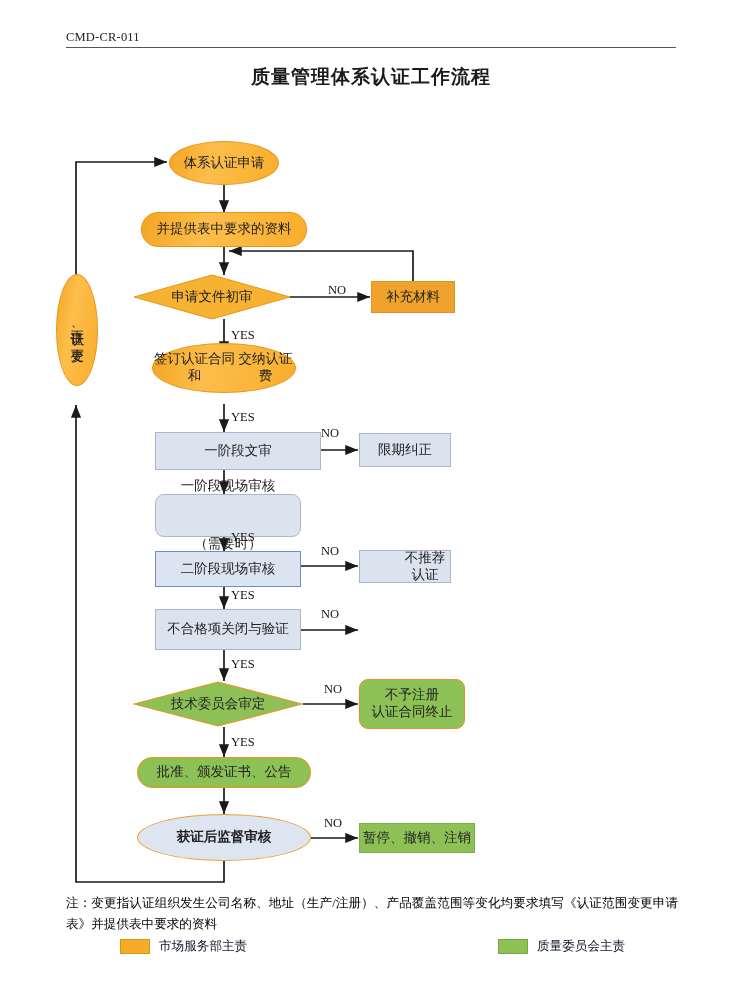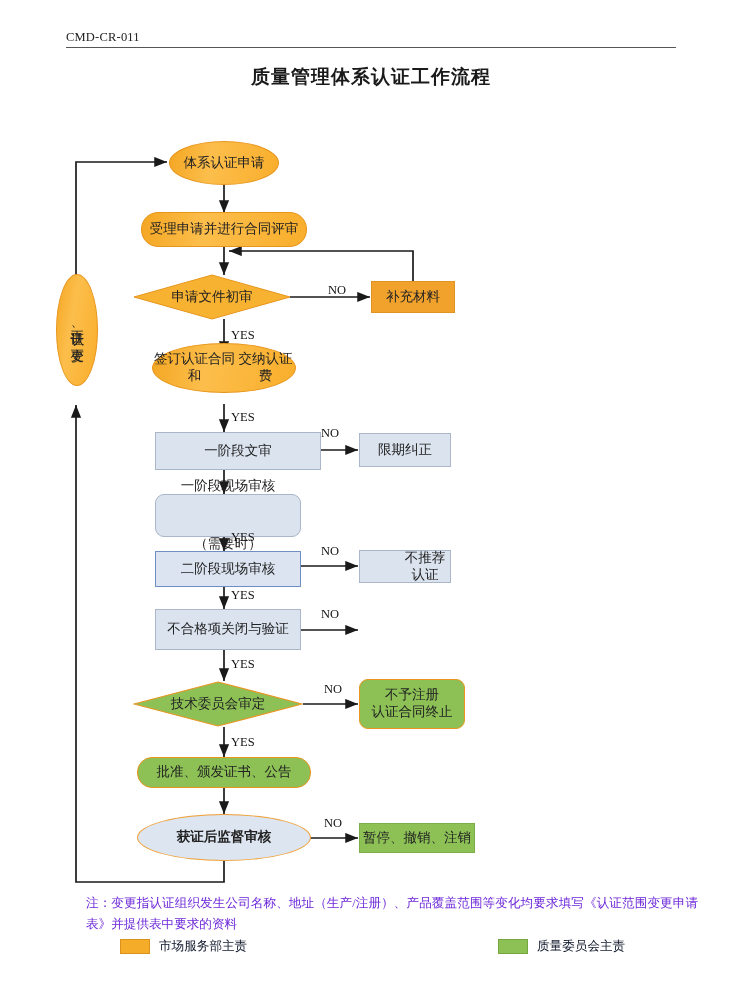--- a/index.html
+++ b/index.html
@@ -68,24 +68,23 @@
   }
 
   .edge-label{
     position:absolute;font-family:"Liberation Serif", serif;
     font-size:12.5px;color:#111;
   }
 
   
   .note{
     position:absolute;left:66px;top:893px;width:612px;
-    font-size:12.6px;line-height:1.65;color:#6d28d9;
+    font-size:12.6px;line-height:1.65;color:#000000;
     font-family:"Liberation Serif", serif;
     text-align:justify;
-    margin-left:20px;
   }
   .note .lead{white-space:nowrap;}
 
   
   .legend{
     position:absolute;left:66px;top:938px;width:612px;height:22px;
   }
   .lg-item{position:absolute;display:flex;align-items:center;}
   .swatch{width:30px;height:15px;margin-right:9px;box-sizing:border-box;}
   .sw-orange{background:#f5ac28;border:1px solid #d9931d;}
@@ -152,21 +151,21 @@
 
   <div class="vert-ell orange-fill" style="left:56px;top:274px;width:40px;height:110px;">
     <span>再认证、变更</span>
   </div>
 
   <div class="node ell orange-fill" style="left:169px;top:141px;width:110px;height:44px;">
     <span>体系认证申请</span>
   </div>
 
   <div class="node rrect orange-fill" style="left:141px;top:212px;width:166px;height:35px;border-radius:17px;">
-    <span>受理申请并进行合同评审</span>
+    <span>并提供表中要求的资料</span>
   </div>
 
   <div class="diamond" style="left:133px;top:274px;width:158px;height:46px;">
     <svg width="158" height="46" style="position:absolute;left:0;top:0;">
       <polygon points="79,1 157,23 79,45 1,23" fill="#f7b231" stroke="#e8951c" stroke-width="1"></polygon>
     </svg>
     <div class="dtext">申请文件初审</div>
   </div>
 
   <div class="node orange-flat" style="left:371px;top:281px;width:84px;height:32px;">

